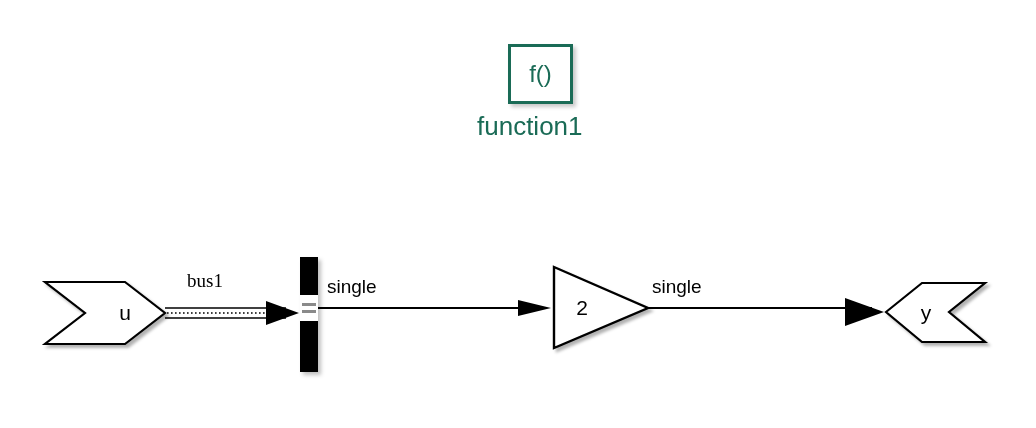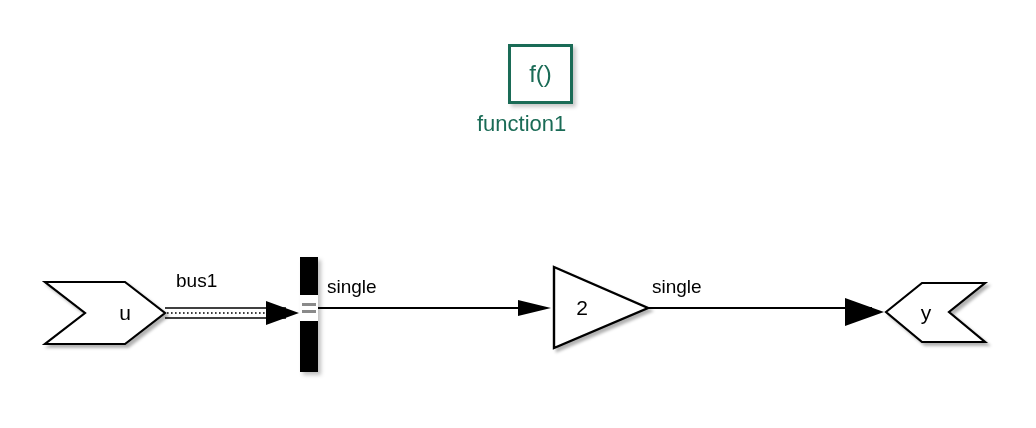--- a/index.html
+++ b/index.html
@@ -30,21 +30,21 @@
     white-space: nowrap;
     color: #000000;
     font-family: "Liberation Sans", sans-serif;
     line-height: 1;
     -webkit-font-smoothing: antialiased;
   }
   .lbl-signal {
     font-size: 19px;
   }
   .lbl-fn {
-    font-size: 22px;
+    font-size: 26px;
     color: #1a6b56;
   }
   .fn-box {
     position: absolute;
     box-sizing: border-box;
     background: #ffffff;
     border: 3px solid #1a6b56;
     box-shadow: 3px 3px 4px rgba(0,0,0,0.22);
   }
   .fn-box-text {
@@ -134,21 +134,21 @@
     </g>
   </svg>
 
   <div class="fn-box" style="left:508px; top:44px; width:65px; height:60px;">
     <div class="fn-box-text">f()</div>
   </div>
   <div class="lbl lbl-fn" style="left:477px; top:113px;">function1</div>
 
   <div class="port-text" style="left:85px; top:282px; width:80px; height:62px;">u</div>
 
-  <div class="lbl lbl-signal" style="left:176px; top:271px;">bus1</div>
+  <div class="lbl lbl-signal" style="left:187px; top:271px;font-family:Liberation Serif, serif;">bus1</div>
 
   <div class="selector-bar" style="left:300px; top:257px; width:18px; height:115px;">
     <div class="selector-marker" style="left:0px; top:38px; width:18px; height:26px;">
       <i></i>
       <i></i>
     </div>
   </div>
 
   <div class="lbl lbl-signal" style="left:327px; top:277px;">single</div>
 

